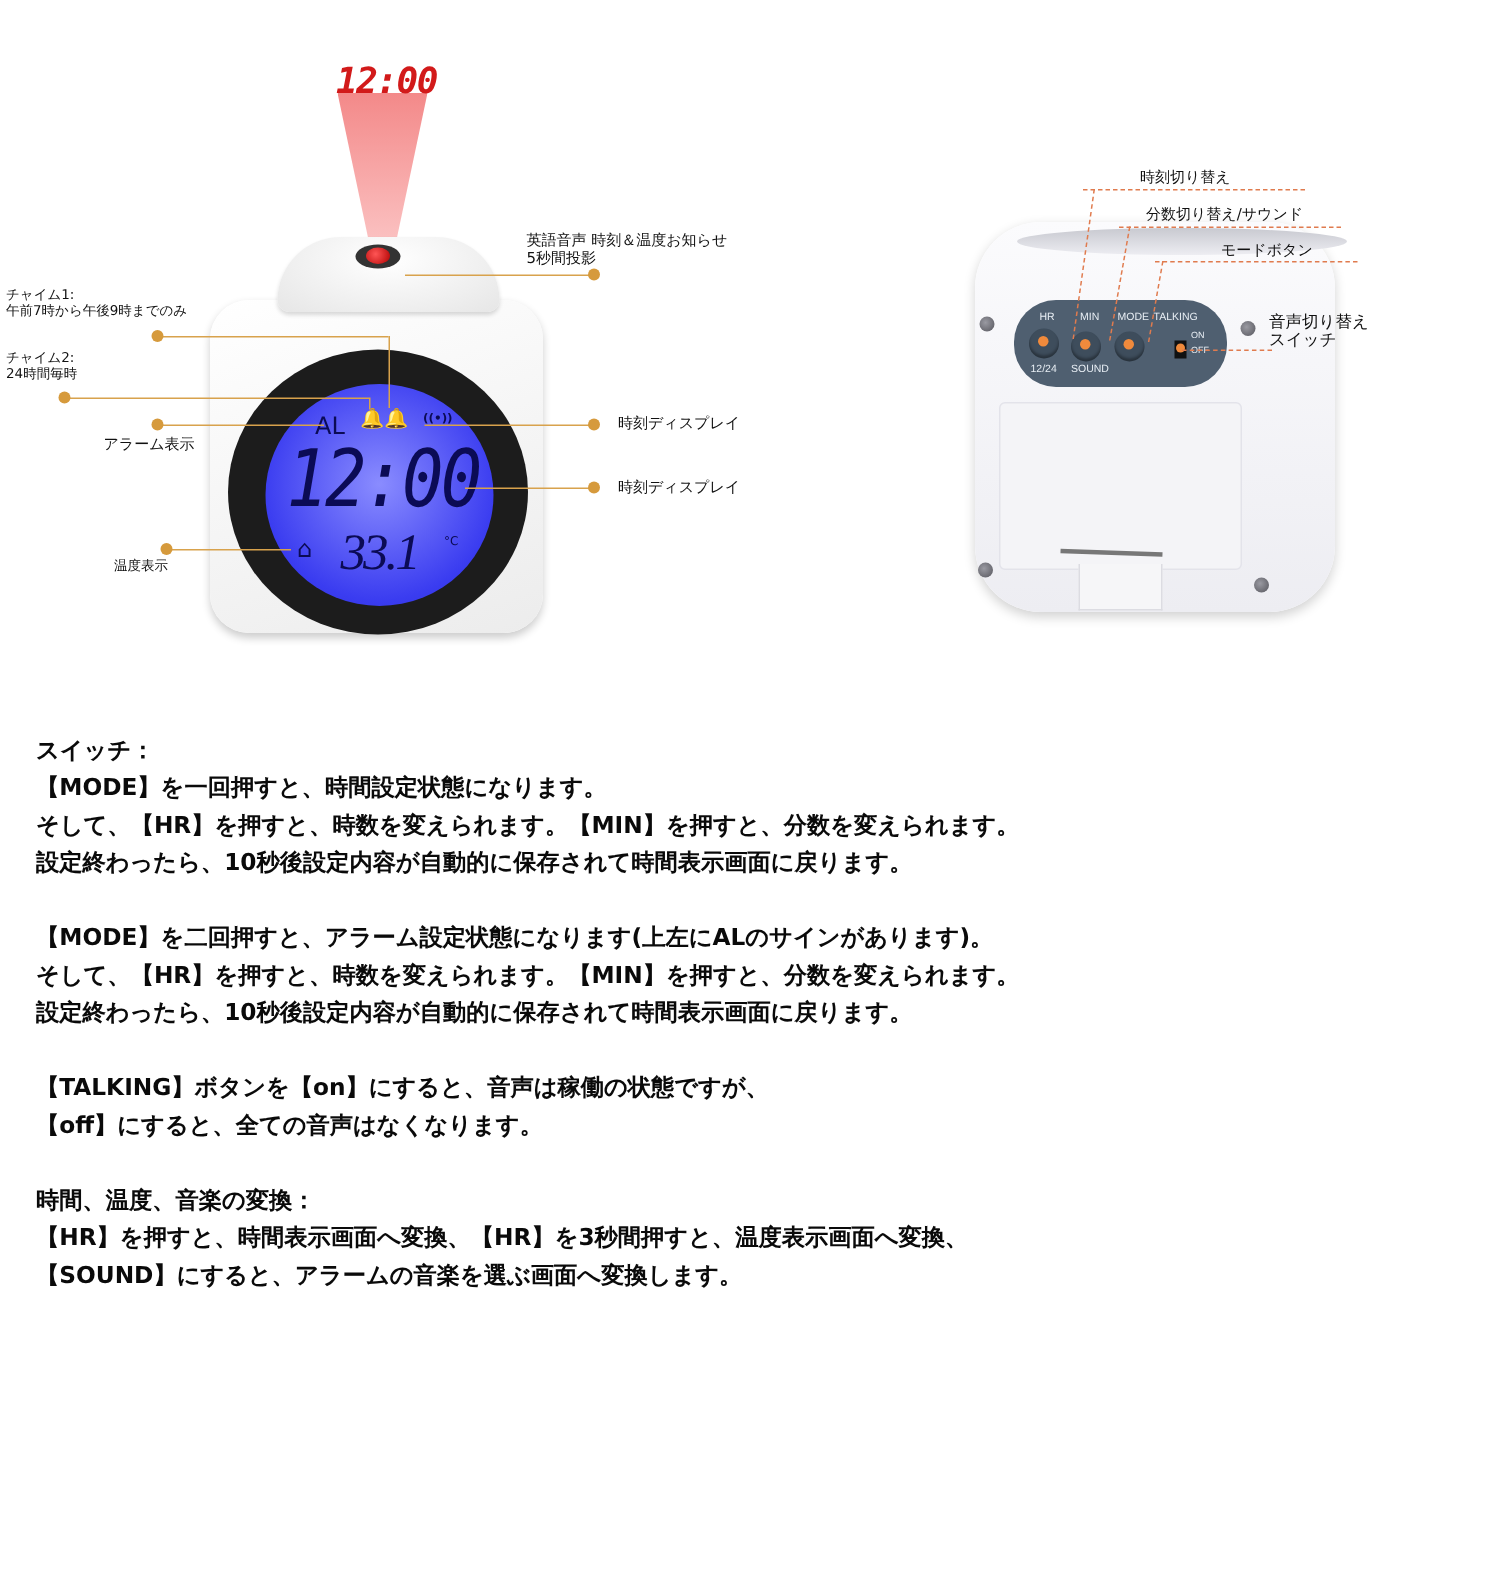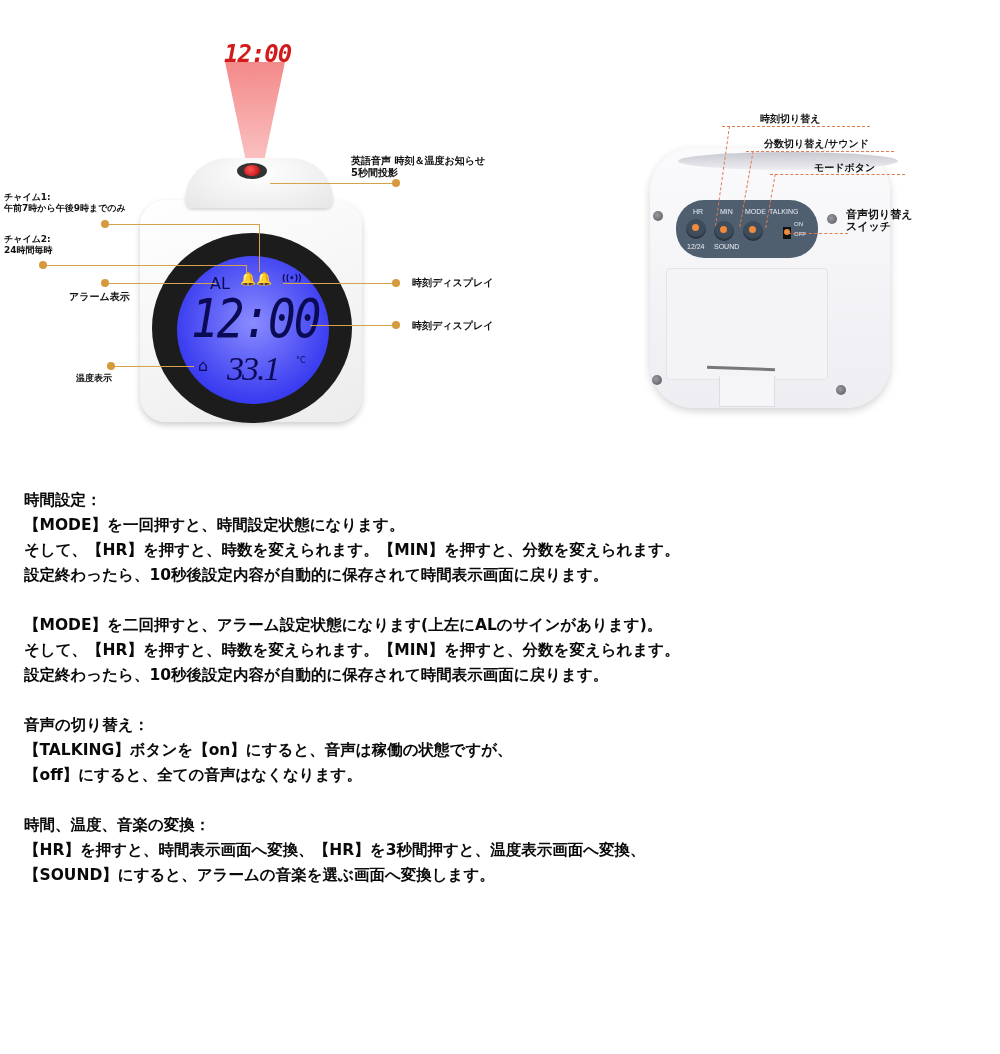--- a/index.html
+++ b/index.html
@@ -34,21 +34,21 @@
   .lcd-house { position:absolute; left: 21px; top: 100px; font-size: 16px; }
   .lcd-temp { position:absolute; left: 50px; top: 94px; font-family: Liberation Serif, serif;
           font-size: 34px; font-style: italic; letter-spacing: -2px; }
   .lcd-unit { position:absolute; left: 119px; top: 100px; font-size: 8px; }
 
   
   .ln { position:absolute; background: #d8a24c; height: 1px; }
   .lv { position:absolute; background: #d8a24c; width: 1px; }
   .dot { position:absolute; width: 8px; height: 8px; border-radius: 50%; background: #d69a3c; }
 
-  .lbl { position:absolute; font-size: 10px; font-weight: bold; line-height: 12px; white-space: nowrap; }
+  .lbl { position:absolute; font-size: 10px; font-weight: normal; line-height: 12px; white-space: nowrap; }
 
   
   .back-body { position:absolute; left: 650px; top: 148px; width: 240px; height: 260px;
           background: linear-gradient(180deg, #fbfbfd, #ededf2); border-radius: 44px;
           box-shadow: 0 3px 8px rgba(0,0,0,.18); }
   .back-top { position:absolute; left: 678px; top: 152px; width: 220px; height: 18px;
           background: linear-gradient(#c8c9d0, #ededf2); border-radius: 50%; }
   .panel { position:absolute; left: 676px; top: 200px; width: 142px; height: 58px;
           background: #4f5f70; border-radius: 28px; color: #e8eef4; }
   .pl { position:absolute; font-size: 7px; font-family: "Liberation Sans", sans-serif; }
@@ -175,32 +175,31 @@
   <div class="lbl" style="left:764px; top:138px;">分数切り替え/サウンド</div>
   <div class="lbl" style="left:814px; top:162px;">モードボタン</div>
   <div class="lbl" style="left:846px; top:209px; font-size:11px;">
     <div>音声切り替え</div>
     <div>スイッチ</div>
   </div>
 </div>
 
 <div class="instr">
   <div class="sec">
-    <span class="sec-title">時間設定：</span>
+    <span class="sec-title">スイッチ：</span>
     <span class="sec-line">【MODE】を一回押すと、時間設定状態になります。</span>
     <span class="sec-line">そして、【HR】を押すと、時数を変えられます。【MIN】を押すと、分数を変えられます。</span>
     <span class="sec-line">設定終わったら、10秒後設定内容が自動的に保存されて時間表示画面に戻ります。</span>
   </div>
   <div class="sec">
     <span class="sec-line">【MODE】を二回押すと、アラーム設定状態になります(上左にALのサインがあります)。</span>
     <span class="sec-line">そして、【HR】を押すと、時数を変えられます。【MIN】を押すと、分数を変えられます。</span>
     <span class="sec-line">設定終わったら、10秒後設定内容が自動的に保存されて時間表示画面に戻ります。</span>
   </div>
   <div class="sec">
-    <span class="sec-title">音声の切り替え：</span>
     <span class="sec-line">【TALKING】ボタンを【on】にすると、音声は稼働の状態ですが、</span>
     <span class="sec-line">【off】にすると、全ての音声はなくなります。</span>
   </div>
   <div class="sec">
     <span class="sec-title">時間、温度、音楽の変換：</span>
     <span class="sec-line">【HR】を押すと、時間表示画面へ変換、【HR】を3秒間押すと、温度表示画面へ変換、</span>
     <span class="sec-line">【SOUND】にすると、アラームの音楽を選ぶ画面へ変換します。</span>
   </div>
 </div>
 

